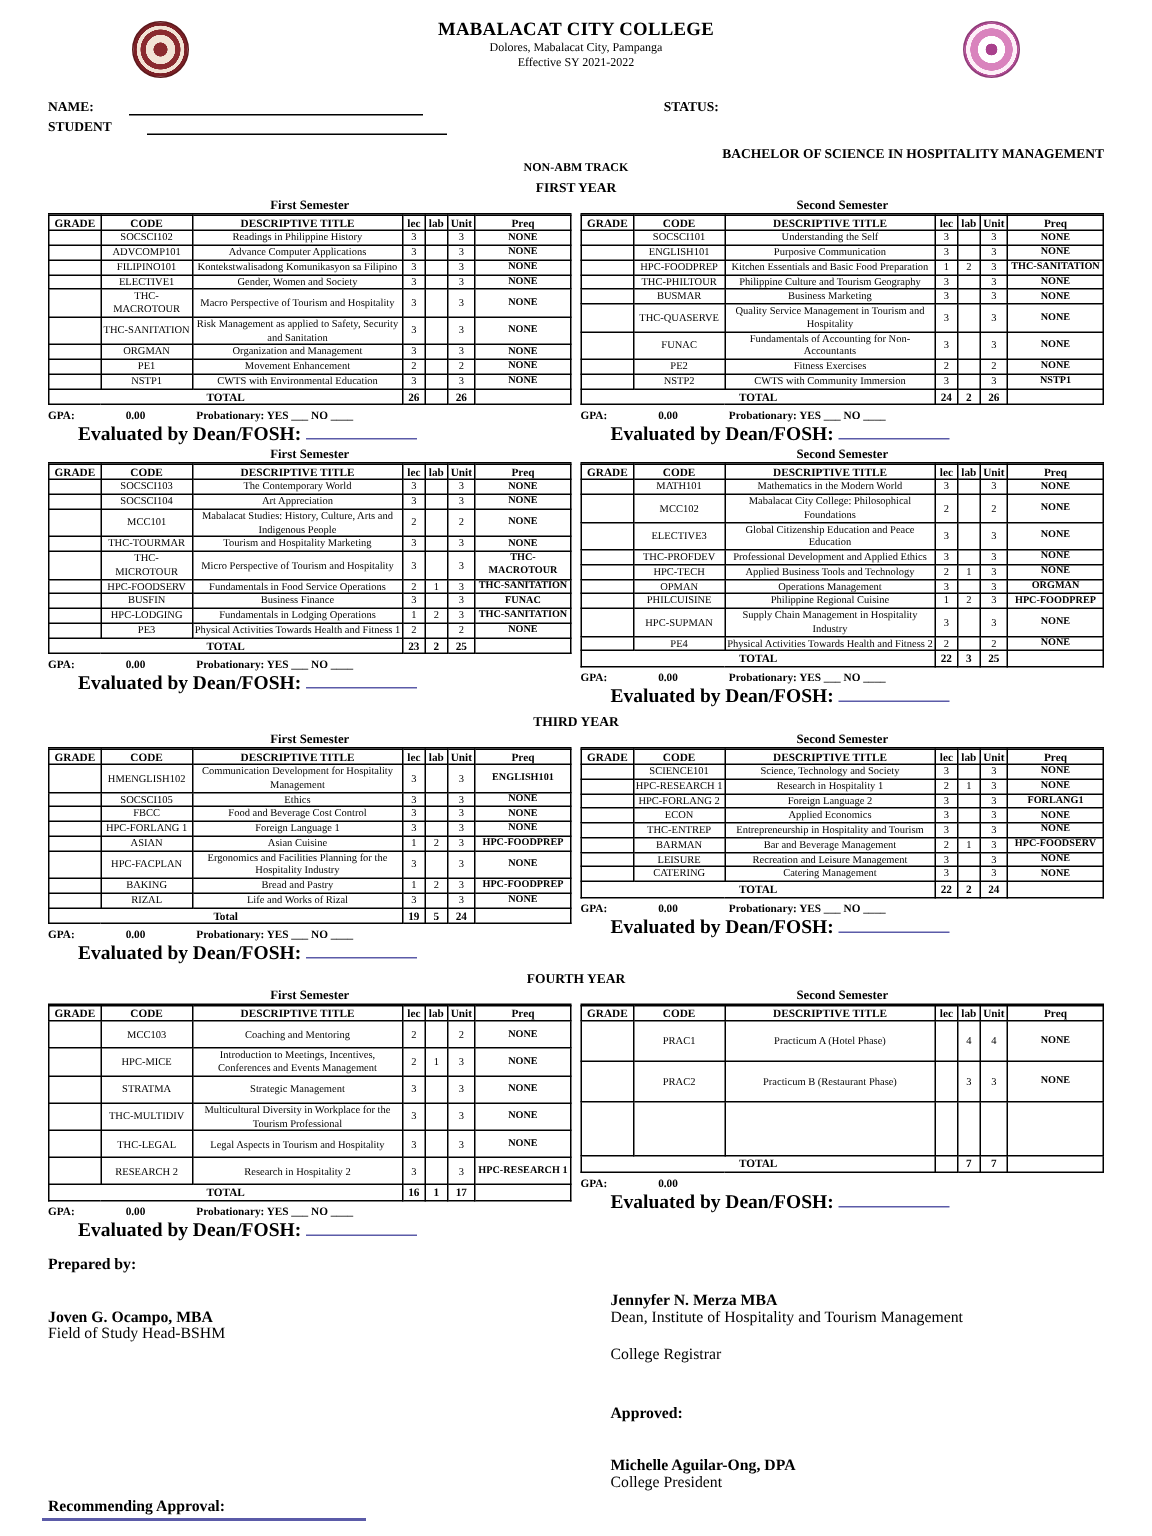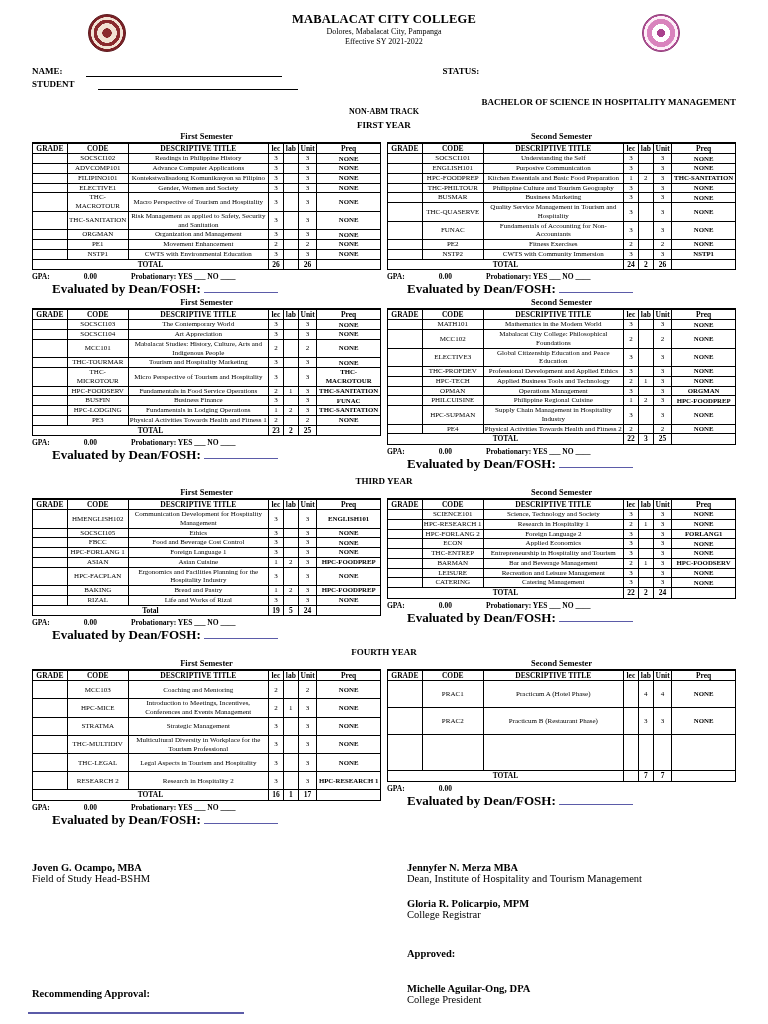--- a/index.html
+++ b/index.html
@@ -972,35 +972,35 @@
               <span class="gpa-val">0.00</span>
             </div>
             <div class="eval-line"><span>Evaluated by Dean/FOSH:</span><span class="blue-line"></span></div>
           </div>
         </div>
       </section>
     </div>
 
   <div class="sig-grid">
     <div>
+      <div class="sig-label">Prepared by:</div>
       <div class="gap-md"></div>
       <div class="sig-name">Joven G. Ocampo, MBA</div>
       <div class="sig-title">Field of Study Head-BSHM</div>
       <div class="gap-lg"></div>
       <div class="gap-lg"></div>
       <div class="sig-label">Recommending Approval:</div>
       <div class="gap-md"></div>
 
     </div>
     <div>
       <div class="gap-md"></div>
       <div class="sig-name">Jennyfer N. Merza MBA</div>
       <div class="sig-title">Dean, Institute of Hospitality and Tourism Management</div>
       <div class="gap-sm"></div>
-      <div class="sig-name">Gloria R. Policarpio, MPM</div>
       <div class="sig-title">College Registrar</div>
       <div class="gap-xl"></div>
       <div class="sig-label">Approved:</div>
       <div class="gap-md"></div>
       <div class="sig-name">Michelle Aguilar-Ong, DPA</div>
       <div class="sig-title">College President</div>
     </div>
   </div>
 
   <div class="bottom-blue-line"></div>

